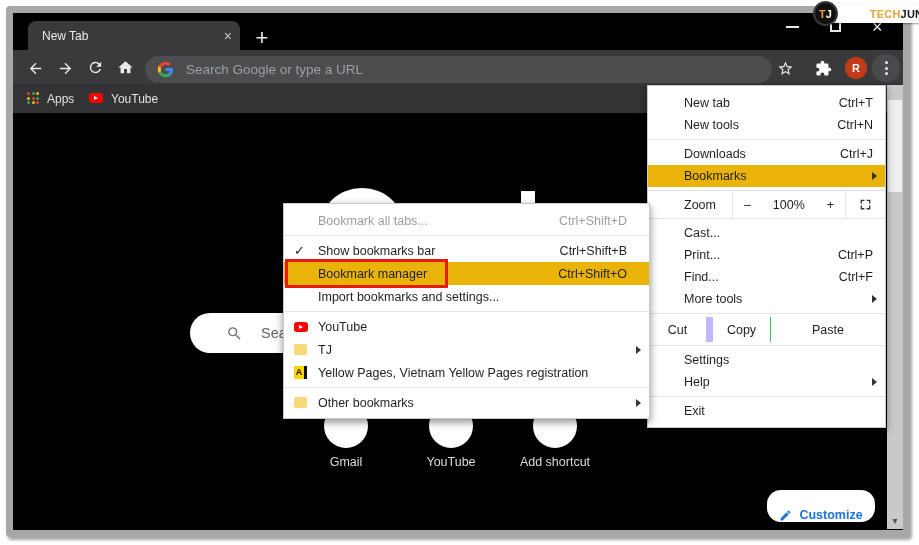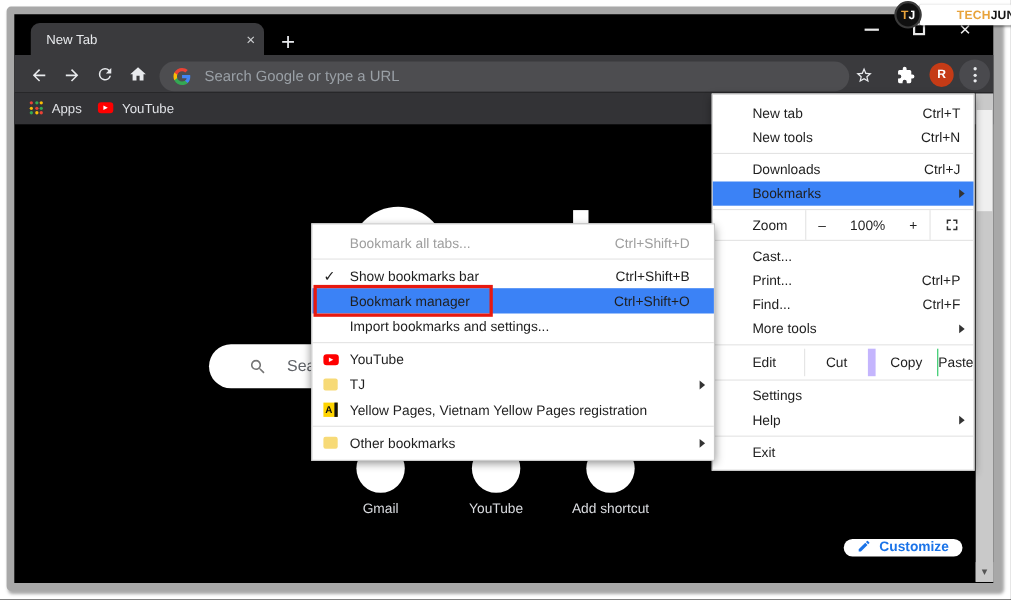--- a/index.html
+++ b/index.html
@@ -58,37 +58,37 @@
            border-bottom:2.5px solid transparent;}
   
   .g-circle{left:318px;top:188px;width:88px;height:88px;border-radius:50%;background:#fff;z-index:1;}
   .g-frag{left:521px;top:191px;width:14px;height:12px;background:#fff;z-index:1;}
   .ntp-search{left:190px;top:313px;width:540px;height:40px;background:#fff;border-radius:20px;z-index:1;
               display:flex;align-items:center;padding:0 18px;box-sizing:border-box;}
   .ntp-search .mag{width:17px;height:17px;flex:0 0 17px;}
   .ntp-search span{color:#606368;font-size:14.5px;margin-left:18px;}
   .shortcut-circle{width:44px;height:44px;border-radius:50%;background:#fff;z-index:1;}
   .shortcut-label{width:110px;text-align:center;color:#dadce0;font-size:12.5px;z-index:1;}
-  .customize{left:767px;top:490px;width:108px;height:16px;background:#fff;border-radius:14px;z-index:2;
-             display:flex;align-items:flex-start;justify-content:center;gap:7px;}
+  .customize{left:767px;top:490px;width:108px;height:32px;background:#fff;border-radius:14px;z-index:2;
+             display:flex;align-items:flex-end;justify-content:center;gap:7px;}
   .customize span{color:#1a73e8;font-size:12.5px;font-weight:bold;}
   .customize svg{width:13px;height:13px;}
   
   .sb-track{left:887px;top:85px;width:16px;height:444px;background:#c9c9c9;z-index:2;}
   .sb-thumb{left:888px;top:100px;width:14px;height:92px;background:#efefef;z-index:3;}
   .sb-btn{left:887px;top:511px;width:16px;height:18px;background:#c9c9c9;z-index:3;color:#555;
           font-size:10px;display:flex;align-items:center;justify-content:center;}
   
   .menu{left:647px;top:85px;width:239px;background:#fff;border:1px solid #c9c9c9;box-sizing:border-box;
         box-shadow:0 3px 8px rgba(0,0,0,.45);z-index:5;padding:6px 0 5px 0;color:#1f1f1f;}
   .mrow{position:relative;display:flex;align-items:center;height:22px;padding:0 10px 0 36px;
         font-size:12.5px;}
   .mrow .lbl{flex:1;}
   .mrow .sc{color:#1f1f1f;margin-right:2px;}
-  .hl{background:#3b82f6;}
+  .hl{background:#eab308;}
   .sep{border-top:1px solid #e3e3e3;margin:3px 0;height:0;}
   .tri{width:0;height:0;border-left:5px solid #333;border-top:4px solid transparent;
        border-bottom:4px solid transparent;position:absolute;right:8px;top:50%;margin-top:-4px;}
   .zoomrow{display:flex;align-items:stretch;height:27px;border-top:1px solid #e3e3e3;
            border-bottom:1px solid #e3e3e3;margin:3px 0;font-size:12.5px;}
   .zc1{width:84px;display:flex;align-items:center;padding-left:36px;box-sizing:border-box;}
   .zc2{width:112px;border-left:1px solid #e3e3e3;border-right:1px solid #e3e3e3;display:flex;
        align-items:center;justify-content:space-around;}
   .zc3{flex:1;display:flex;align-items:center;justify-content:center;}
   .zc3 svg{width:13px;height:13px;}
@@ -276,21 +276,20 @@
   <div class="mrow">
       <span class="lbl">Find...</span>
       <span class="sc">Ctrl+F</span>
     </div>
   <div class="mrow">
       <span class="lbl">More tools</span>
       <span class="tri"></span>
     </div>
   <div class="sep"></div>
   <div class="editrow">
-    <div class="ec ec1">Edit</div>
     <div class="ec ec2">Cut</div>
     <div class="ec ec3">Copy</div>
     <div class="ec ec4">Paste</div>
   </div>
   <div class="sep"></div>
   <div class="mrow">
       <span class="lbl">Settings</span>
     </div>
   <div class="mrow">
       <span class="lbl">Help</span>

